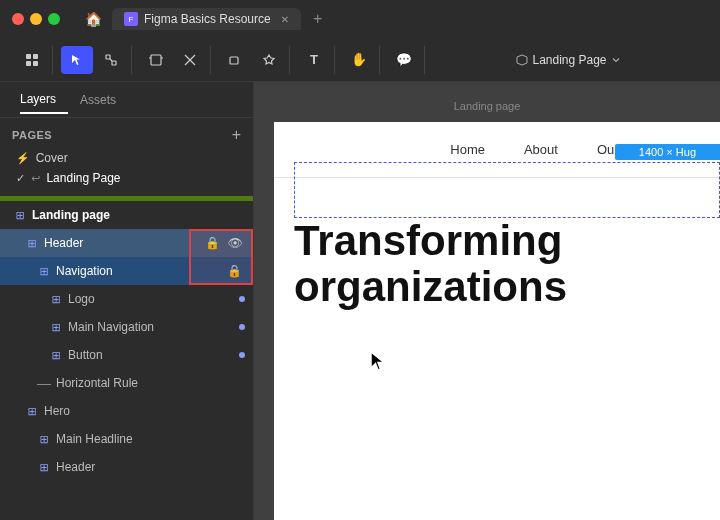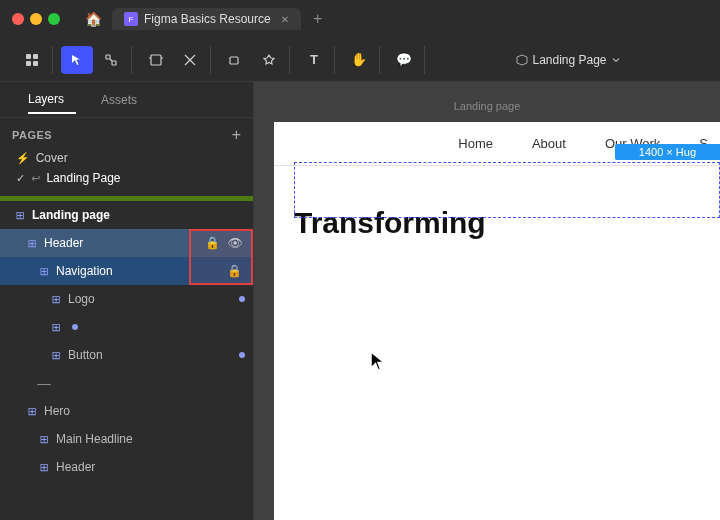--- a/index.html
+++ b/index.html
@@ -154,21 +154,21 @@
       flex-direction: column;
       flex-shrink: 0;
       overflow: hidden;
     }
 
     
     .sidebar-tabs {
       display: flex;
       align-items: center;
       border-bottom: 1px solid #3a3a3a;
-      padding: 0 28px;
+      padding: 0 20px;
       height: 36px;
     }
     .sidebar-tab {
       padding: 6px 12px 6px 0;
       font-size: 12px;
       color: #999;
       cursor: pointer;
     }
     .sidebar-tab.active {
       color: #fff;
@@ -335,27 +335,27 @@
       top: 40px;
       left: 20px;
       right: 0;
       bottom: 0;
       background: #fff;
       overflow: hidden;
     }
 
     
     .preview-nav {
-      height: 44px;
+      height: 56px;
       background: #fff;
       border-bottom: 1px solid #e0e0e0;
       display: flex;
       align-items: center;
       justify-content: flex-end;
-      padding: 0 12px;
+      padding: 0 20px;
       gap: 39px;
       position: relative;
     }
     .preview-nav-item {
       font-size: 13px;
       color: #333;
       font-weight: 500;
     }
 
     
@@ -380,21 +380,21 @@
       border: 1px dashed #4353ff;
       pointer-events: none;
     }
 
     
     .preview-hero {
       padding: 40px 20px 20px 20px;
       background: #fff;
     }
     .preview-hero-text {
-      font-size: 30px;
+      font-size: 42px;
       font-weight: 800;
       color: #111;
       line-height: 1.1;
     }
   </style>
 </head>
 <body>
 
 <div class="title-bar">
   <div class="window-controls">
@@ -489,21 +489,21 @@
     </div>
   </div>
 </div>
 
 <div class="main">
 
   <div class="sidebar">
 
     <div class="sidebar-tabs">
       <div class="sidebar-tab active">Layers</div>
-      <div class="sidebar-tab" style="margin-left:25px;">Assets</div>
+      <div class="sidebar-tab" style="margin-left:12px;">Assets</div>
     </div>
 
     <div class="pages-section">
       <div class="pages-header">
         <span class="pages-title">Pages</span>
         <span class="pages-add">+</span>
       </div>
       <div class="page-item">
         <span class="page-icon">⚡</span>
         <span>Cover</span>
@@ -547,33 +547,35 @@
       <div class="layer-item">
         <div class="layer-indent" style="width:40px;"></div>
         <div class="layer-icon logo-icon">⊞</div>
         <span class="layer-label">Logo</span>
         <div class="dot-indicator"></div>
       </div>
 
       <div class="layer-item">
         <div class="layer-indent" style="width:40px;"></div>
         <div class="layer-icon grid">⊞</div>
+        <span class="layer-label">Main Navigation</span>
         <div class="dot-indicator"></div>
       </div>
 
       <div class="layer-item">
         <div class="layer-indent" style="width:40px;"></div>
         <div class="layer-icon grid">⊞</div>
         <span class="layer-label">Button</span>
         <div class="dot-indicator"></div>
       </div>
 
       <div class="layer-item">
         <div class="layer-indent" style="width:28px;"></div>
         <div class="layer-icon dash" style="font-size:14px;color:#888;">—</div>
+        <span class="layer-label">Horizontal Rule</span>
       </div>
 
       <div class="layer-item">
         <div class="layer-indent" style="width:16px;"></div>
         <div class="layer-icon grid">⊞</div>
         <span class="layer-label">Hero</span>
       </div>
 
       <div class="layer-item">
         <div class="layer-indent" style="width:28px;"></div>
@@ -600,20 +602,21 @@
         <span class="preview-nav-item">About</span>
         <span class="preview-nav-item">Our Work</span>
         <span class="preview-nav-item">S</span>
       </div>
 
       <div class="nav-selection"></div>
 
       <div class="preview-hero">
         <div class="preview-hero-text">
           <span>Transforming</span><br>
+          <span>organizations</span>
         </div>
       </div>
     </div>
 
     <div class="size-badge">1400 × Hug</div>
 
     <div style="position:absolute;top:268px;left:115px;z-index:30;pointer-events:none;">
       <svg width="20" height="24" viewBox="0 0 20 24">
         <path d="M2 2L2 18L6.5 13.5L9 20L11.5 19L9 12.5L15 12.5L2 2Z" fill="black" stroke="white" stroke-width="1.5"></path>
       </svg>

